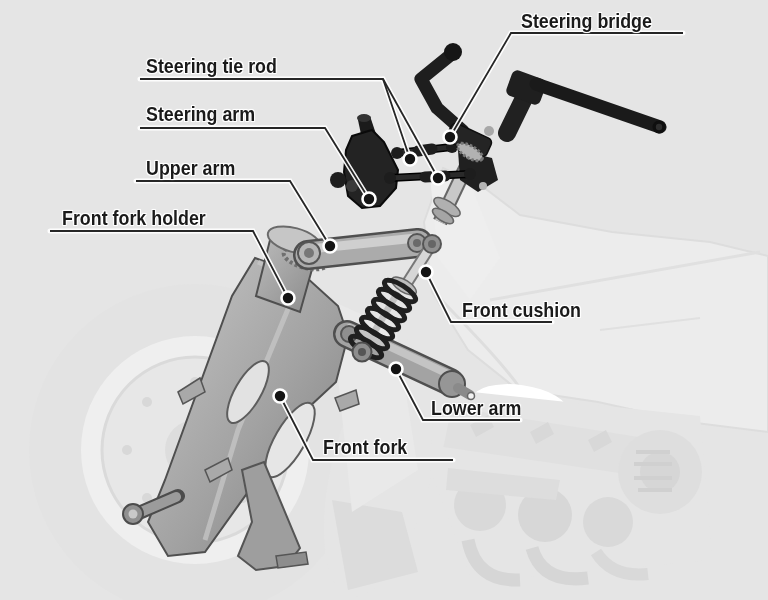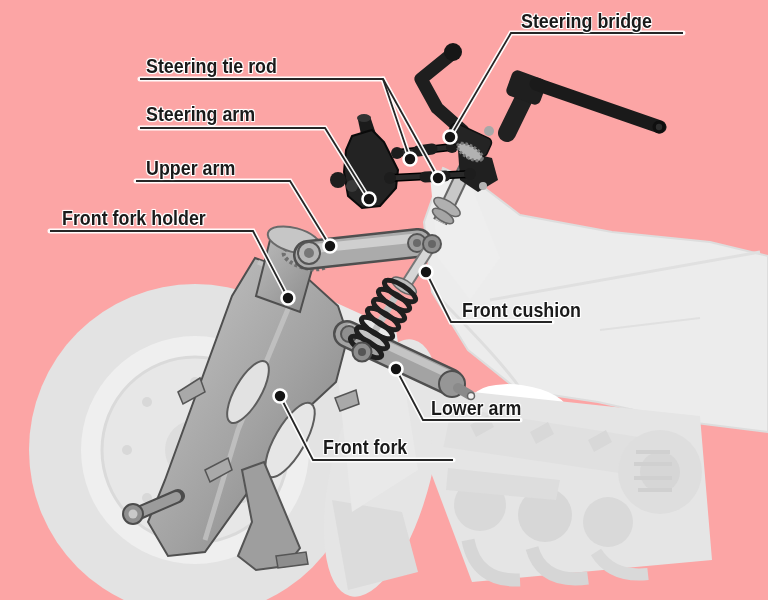--- a/index.html
+++ b/index.html
@@ -1,17 +1,17 @@
 <!DOCTYPE html>
 <html><head>
 <meta charset="utf-8">
 <style>
   html,body { margin:0; padding:0; background:#ffffff; }
   .stage {
-    position:relative; width:768px; height:600px; background:#fca5a5;
+    position:relative; width:768px; height:600px; background:#e5e5e5;
     overflow:hidden; font-family:"Liberation Sans", sans-serif;
   }
   .stage svg { position:absolute; left:0; top:0; }
   .lbl {
     position:absolute; font-weight:bold; font-size:21px; line-height:22px;
     color:#1a1a1a; white-space:nowrap;
     transform:scaleX(0.85); transform-origin:left top;
     text-shadow:-1px -1px 0 #fff, 1px -1px 0 #fff, -1px 1px 0 #fff, 1px 1px 0 #fff, 0 0 3px #fff;
   }
 </style>

